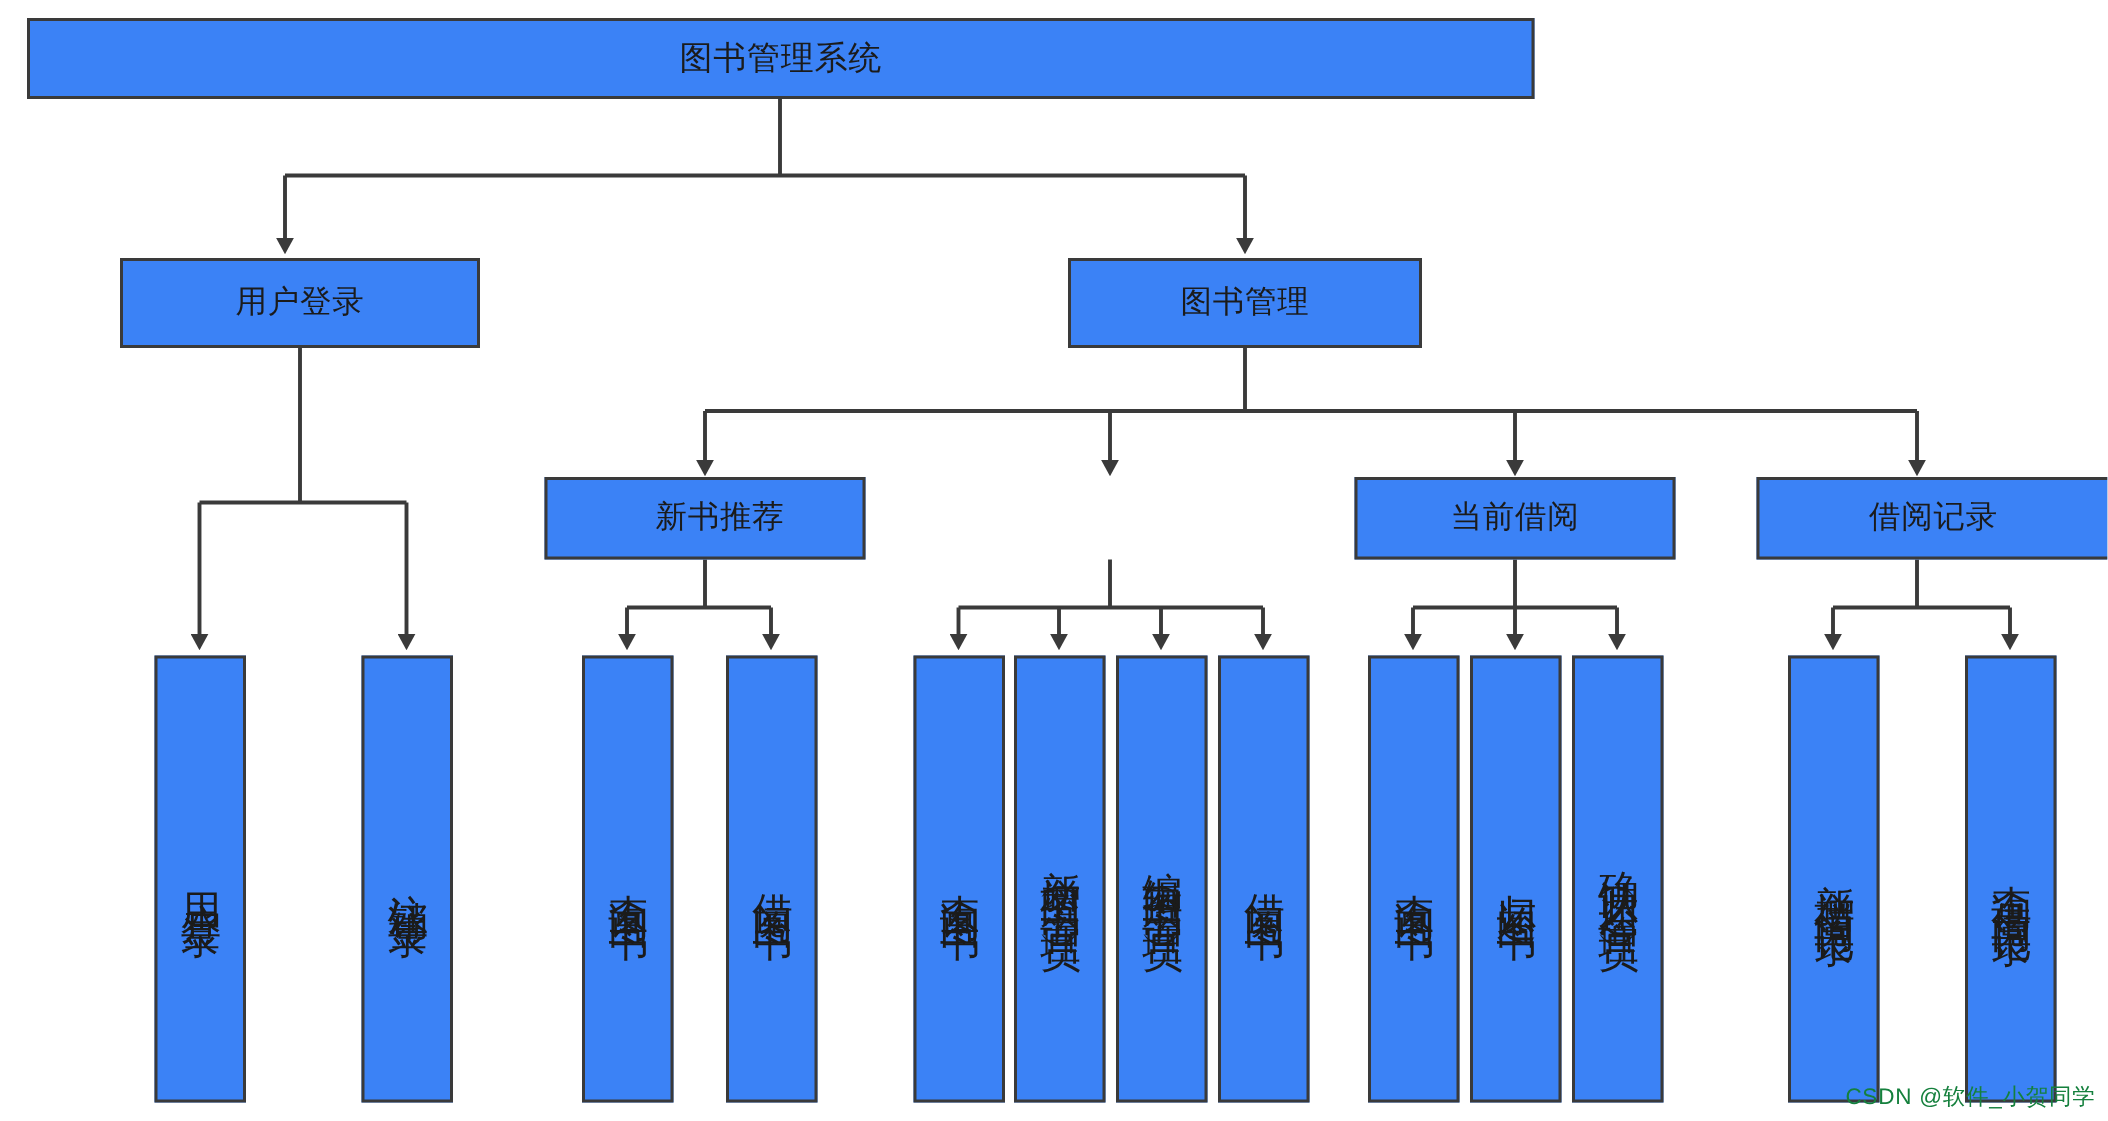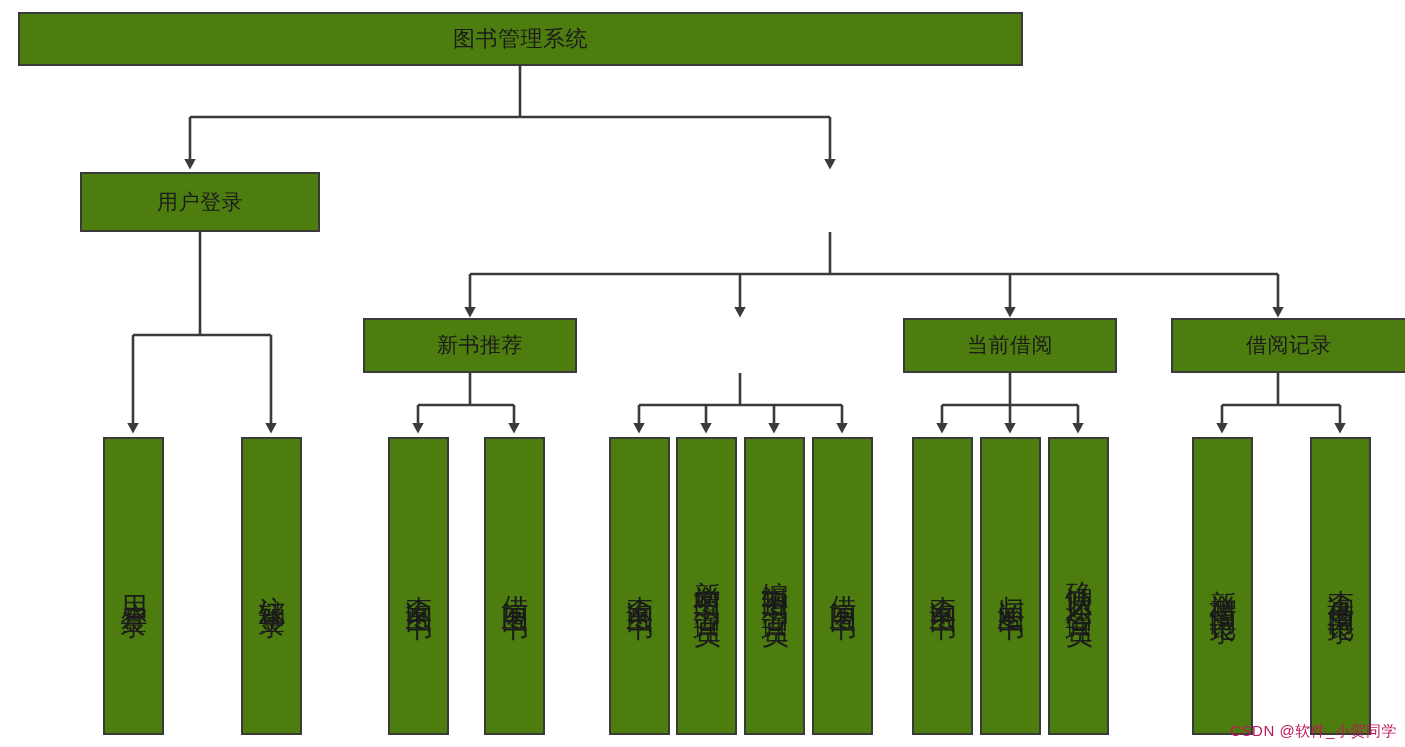--- a/index.html
+++ b/index.html
@@ -21,21 +21,21 @@
   #edges-layer {
     position: absolute;
     left: 0;
     top: 0;
     width: 1405px;
     height: 747px;
   }
   .node {
     position: absolute;
     box-sizing: border-box;
-    background: #4d7c0f;
+    background: #3b82f6;
     border: 2px solid #3a3a3a;
     display: flex;
     align-items: center;
     justify-content: center;
     overflow: hidden;
   }
   .node-label {
     color: #1b1b1b;
     text-align: center;
     line-height: 1.05;
@@ -61,21 +61,21 @@
     line-height: 1.0;
     letter-spacing: 6px;
     white-space: nowrap;
     text-align: center;
   }
   #watermark {
     position: absolute;
     right: 8px;
     bottom: 6px;
     font-size: 15px;
-    color: #be185d;
+    color: #15803d;
     letter-spacing: 0.5px;
     user-select: none;
     pointer-events: none;
   }
 </style>
 </head>
 <body>
 
 <div id="diagram-root">
 
@@ -129,20 +129,23 @@
     </g>
   </svg>
 
   <div class="node h root" style="left:18px; top:12px; width:1005px; height:54px;">
     <span class="node-label">图书管理系统</span>
   </div>
 
   <div class="node h" style="left:80px; top:172px; width:240px; height:60px;">
     <span class="node-label">用户登录</span>
   </div>
+  <div class="node h" style="left:712px; top:172px; width:236px; height:60px;">
+    <span class="node-label">图书管理</span>
+  </div>
 
   <div class="node h" style="left:363px; top:318px; width:214px; height:55px;padding-left:20px;">
     <span class="node-label">新书推荐</span>
   </div>
   <div class="node h" style="left:903px; top:318px; width:214px; height:55px;">
     <span class="node-label">当前借阅</span>
   </div>
   <div class="node h" style="left:1171px; top:318px; width:236px; height:55px;">
     <span class="node-label">借阅记录</span>
   </div>

